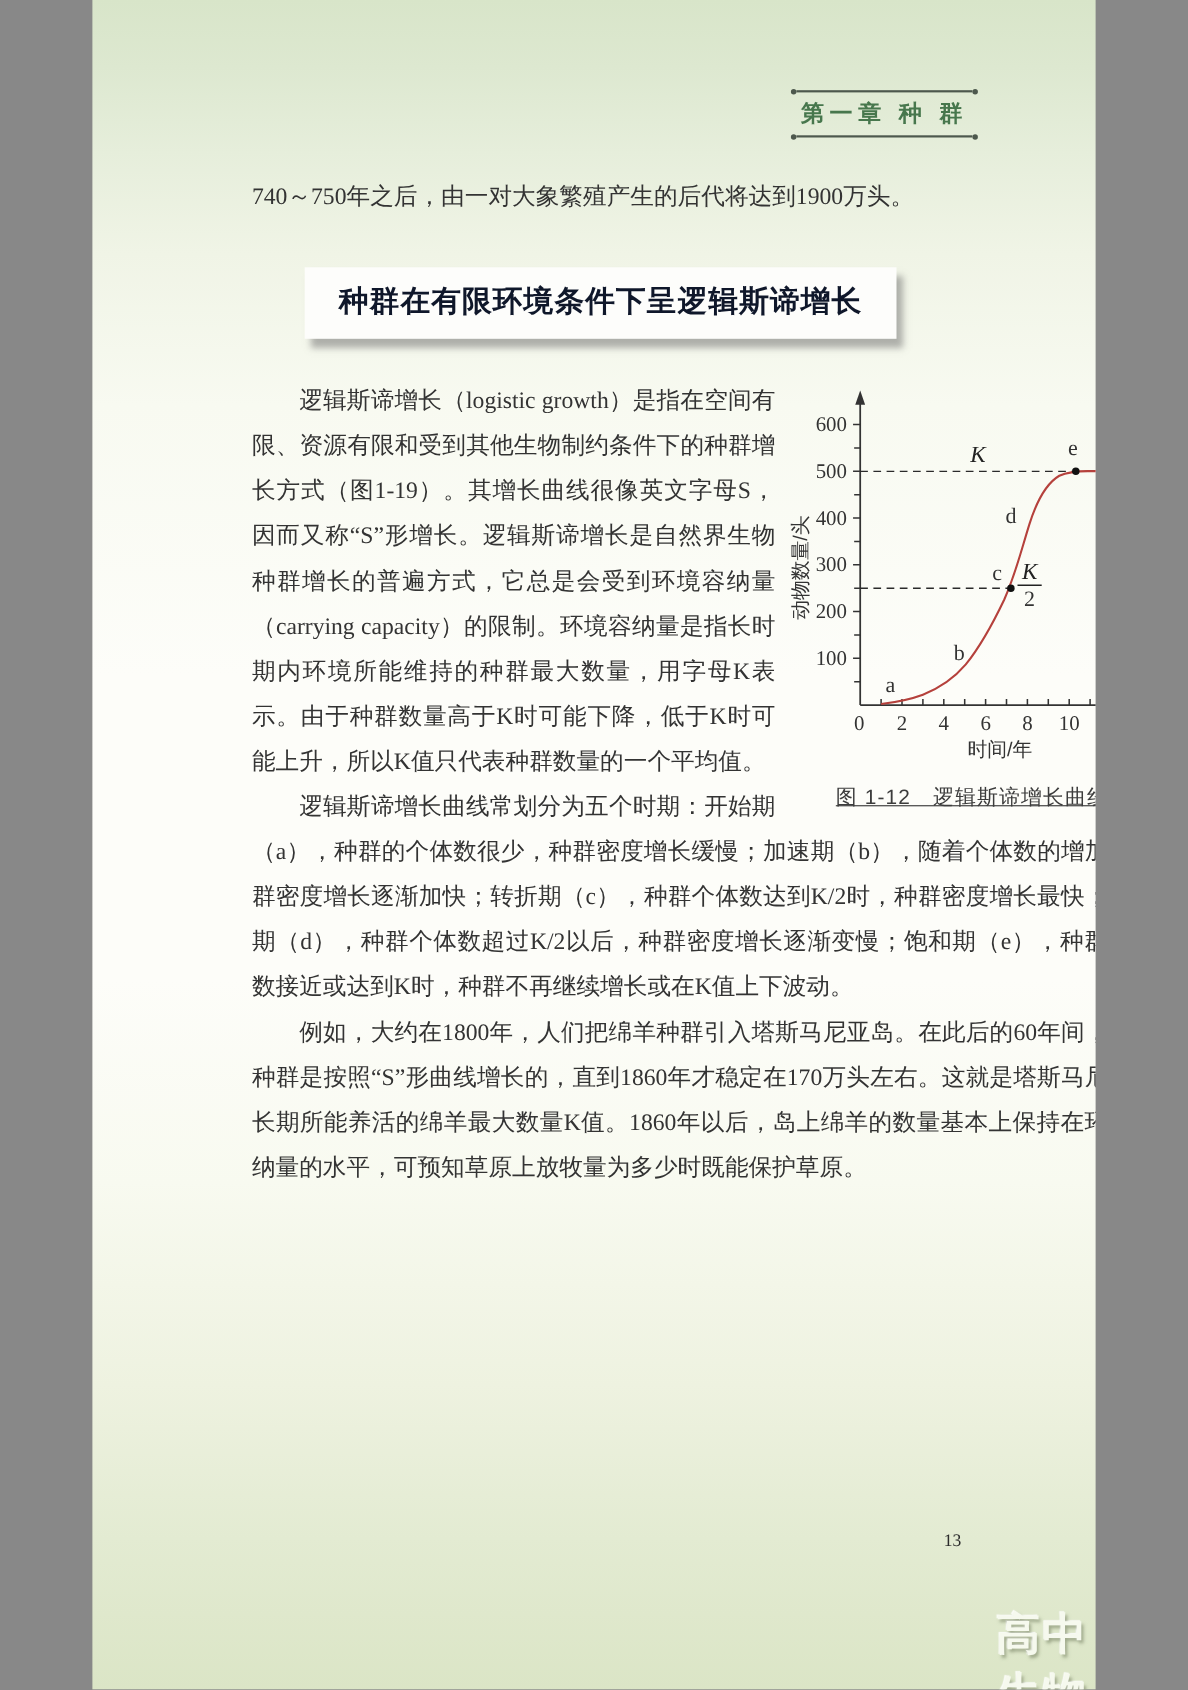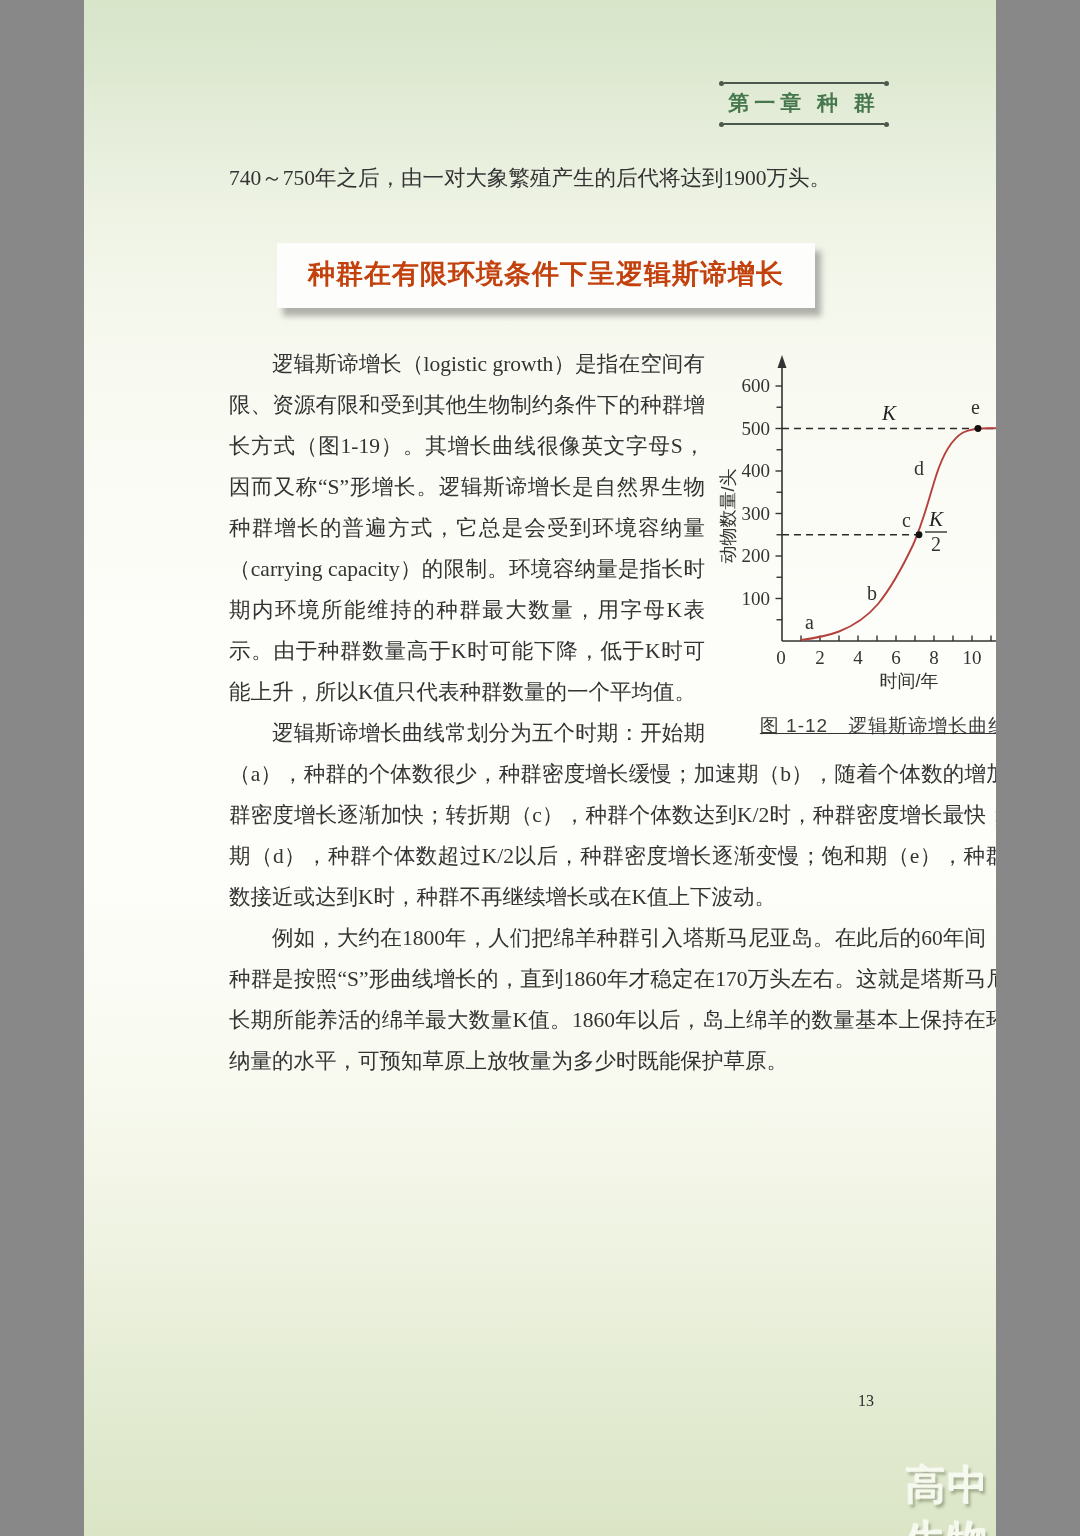--- a/index.html
+++ b/index.html
@@ -44,21 +44,21 @@
   .section-title-box {
     margin: 44px 0 36px 48px;
     width: 538px; padding: 11px 10px;
     background: #fdfdfb;
     box-shadow: 6px 8px 6px rgba(105,105,105,0.5);
     text-align: center;
   }
   .section-title {
     font-family: "Liberation Sans", "DejaVu Sans", sans-serif;
     font-weight: 700; font-size: 27px; letter-spacing: 1px;
-    color: #c2410c;
+    color: #0f172a;
   }
 
   
   .figure { float: right; width: 334px; margin: 4px 0 8px 12px; text-decoration: underline; }
   .figure svg { display: block; }
   .figcaption {
     margin-top: 12px; text-align: center;
     font-family: "Liberation Sans", "DejaVu Sans", sans-serif;
     font-size: 19px; font-weight: 500; color: #3c3c3c; letter-spacing: 1px;
   }

